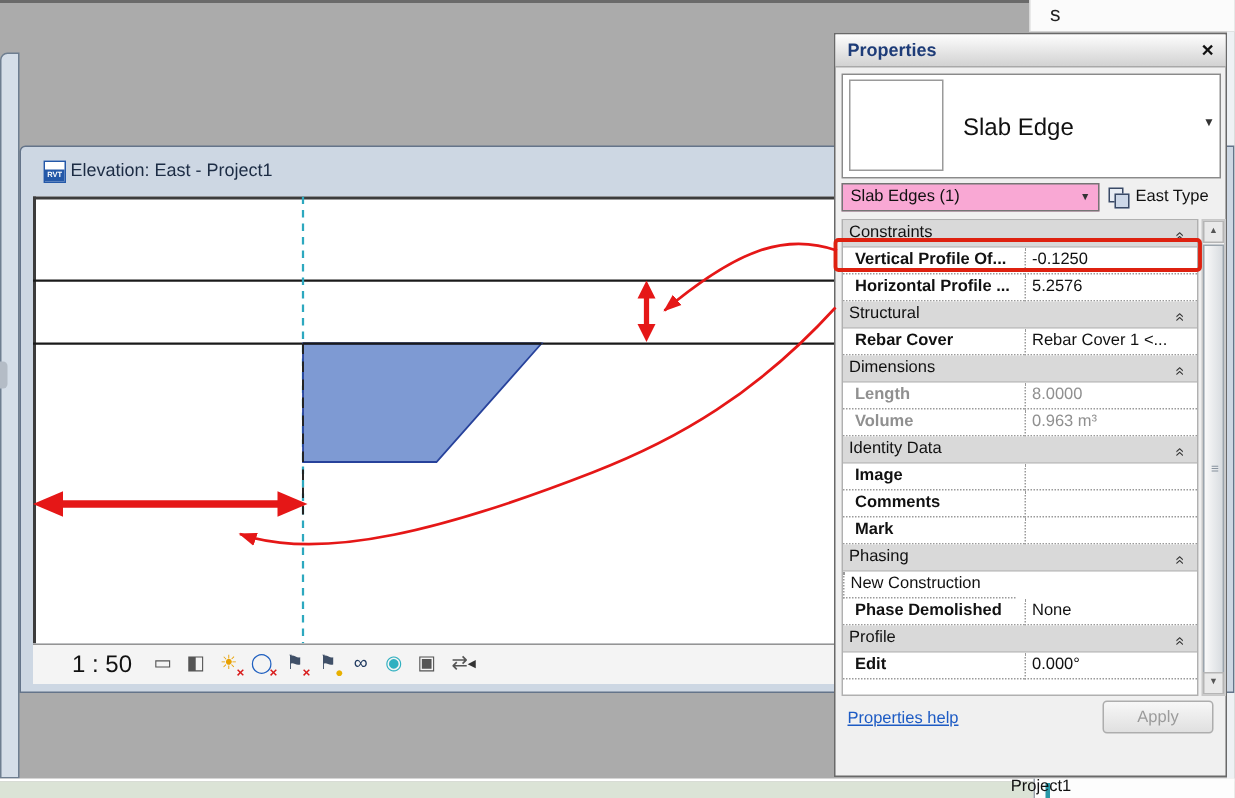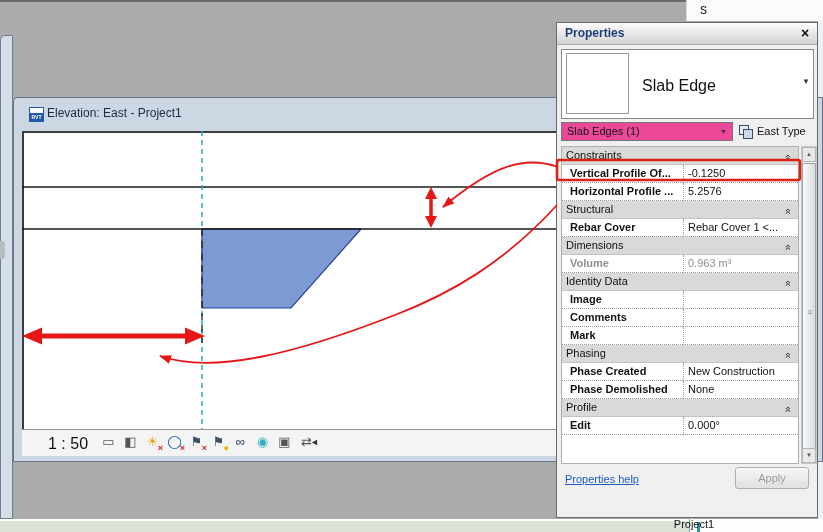--- a/index.html
+++ b/index.html
@@ -37,21 +37,21 @@
 
   
   #props-panel{left:556px;top:22px;width:262px;height:496px;background:#f0f0f0;border:1px solid #696969;box-sizing:border-box;}
   #props-titlebar{left:0;top:0;width:260px;height:21px;background:linear-gradient(#fdfdfd,#d2d2d2);border-bottom:1px solid #a8a8a8;}
   #props-title{left:8px;top:3px;font-size:12px;font-weight:bold;color:#1e3c78;}
   #props-close{left:244px;top:2px;font-size:14px;font-weight:bold;color:#111;cursor:default;}
   #type-selector{left:4px;top:26px;width:253px;height:70px;background:#fff;border:1px solid #8a8a8a;box-sizing:border-box;}
   #type-preview{left:4px;top:3px;width:63px;height:61px;background:#fff;border:1px solid #9a9a9a;box-sizing:border-box;}
   #type-name{left:80px;top:27px;font-size:16px;color:#111;}
   #type-caret{left:240px;top:27px;font-size:8px;color:#333;}
-  #filter-combo{left:4px;top:99px;width:172px;height:19px;background:#ec4899;border:1px solid #757575;box-sizing:border-box;}
+  #filter-combo{left:4px;top:99px;width:172px;height:19px;background:#f9a8d4;border:1px solid #757575;box-sizing:border-box;}
   #filter-combo .txt{position:absolute;left:5px;top:2px;font-size:11px;color:#111;}
   #filter-combo .car{position:absolute;right:5px;top:5px;font-size:7px;color:#333;}
   #edit-type-btn{left:181px;top:100px;width:78px;height:18px;}
   #edit-type-icon{left:1px;top:2px;width:13px;height:13px;}
   #edit-type-icon:before{content:"";position:absolute;left:0;top:0;width:8px;height:8px;border:1px solid #3a4a66;background:#e8edf4;}
   #edit-type-icon:after{content:"";position:absolute;left:4px;top:4px;width:8px;height:8px;border:1px solid #3a4a66;background:#cdd8e8;}
   #edit-type-label{left:19px;top:2px;font-size:11px;color:#111;}
 
   #prop-grid{left:4px;top:123px;width:238px;height:318px;background:#fff;border:1px solid #b0b0b0;box-sizing:border-box;overflow:hidden;}
   .ghead{position:relative;height:18px;background:#d9d9d9;border-bottom:1px solid #c2c2c2;font-size:11px;color:#111;line-height:17px;padding-left:4px;box-sizing:border-box;}
@@ -162,39 +162,42 @@
         <div class="glab">Horizontal Profile ...</div>
         <div class="gval">5.2576</div>
       </div>
       <div class="ghead"><span>Structural</span><span class="chev">»</span></div>
       <div class="grow">
         <div class="glab">Rebar Cover</div>
         <div class="gval">Rebar Cover 1 &lt;...</div>
       </div>
       <div class="ghead"><span>Dimensions</span><span class="chev">»</span></div>
       <div class="grow dis">
+        <div class="glab">Length</div>
+        <div class="gval">8.0000</div>
+      </div>
+      <div class="grow dis">
         <div class="glab">Volume</div>
         <div class="gval">0.963 m³</div>
       </div>
       <div class="ghead"><span>Identity Data</span><span class="chev">»</span></div>
       <div class="grow">
         <div class="glab">Image</div>
         <div class="gval"></div>
       </div>
       <div class="grow">
         <div class="glab">Comments</div>
         <div class="gval"></div>
       </div>
       <div class="grow">
         <div class="glab">Mark</div>
         <div class="gval"></div>
       </div>
       <div class="ghead"><span>Phasing</span><span class="chev">»</span></div>
       <div class="grow">
-        <div class="glab">Phase Created</div>
         <div class="gval">New Construction</div>
       </div>
       <div class="grow">
         <div class="glab">Phase Demolished</div>
         <div class="gval">None</div>
       </div>
       <div class="ghead"><span>Profile</span><span class="chev">»</span></div>
       <div class="grow">
         <div class="glab">Edit</div>
         <div class="gval">0.000°</div>

